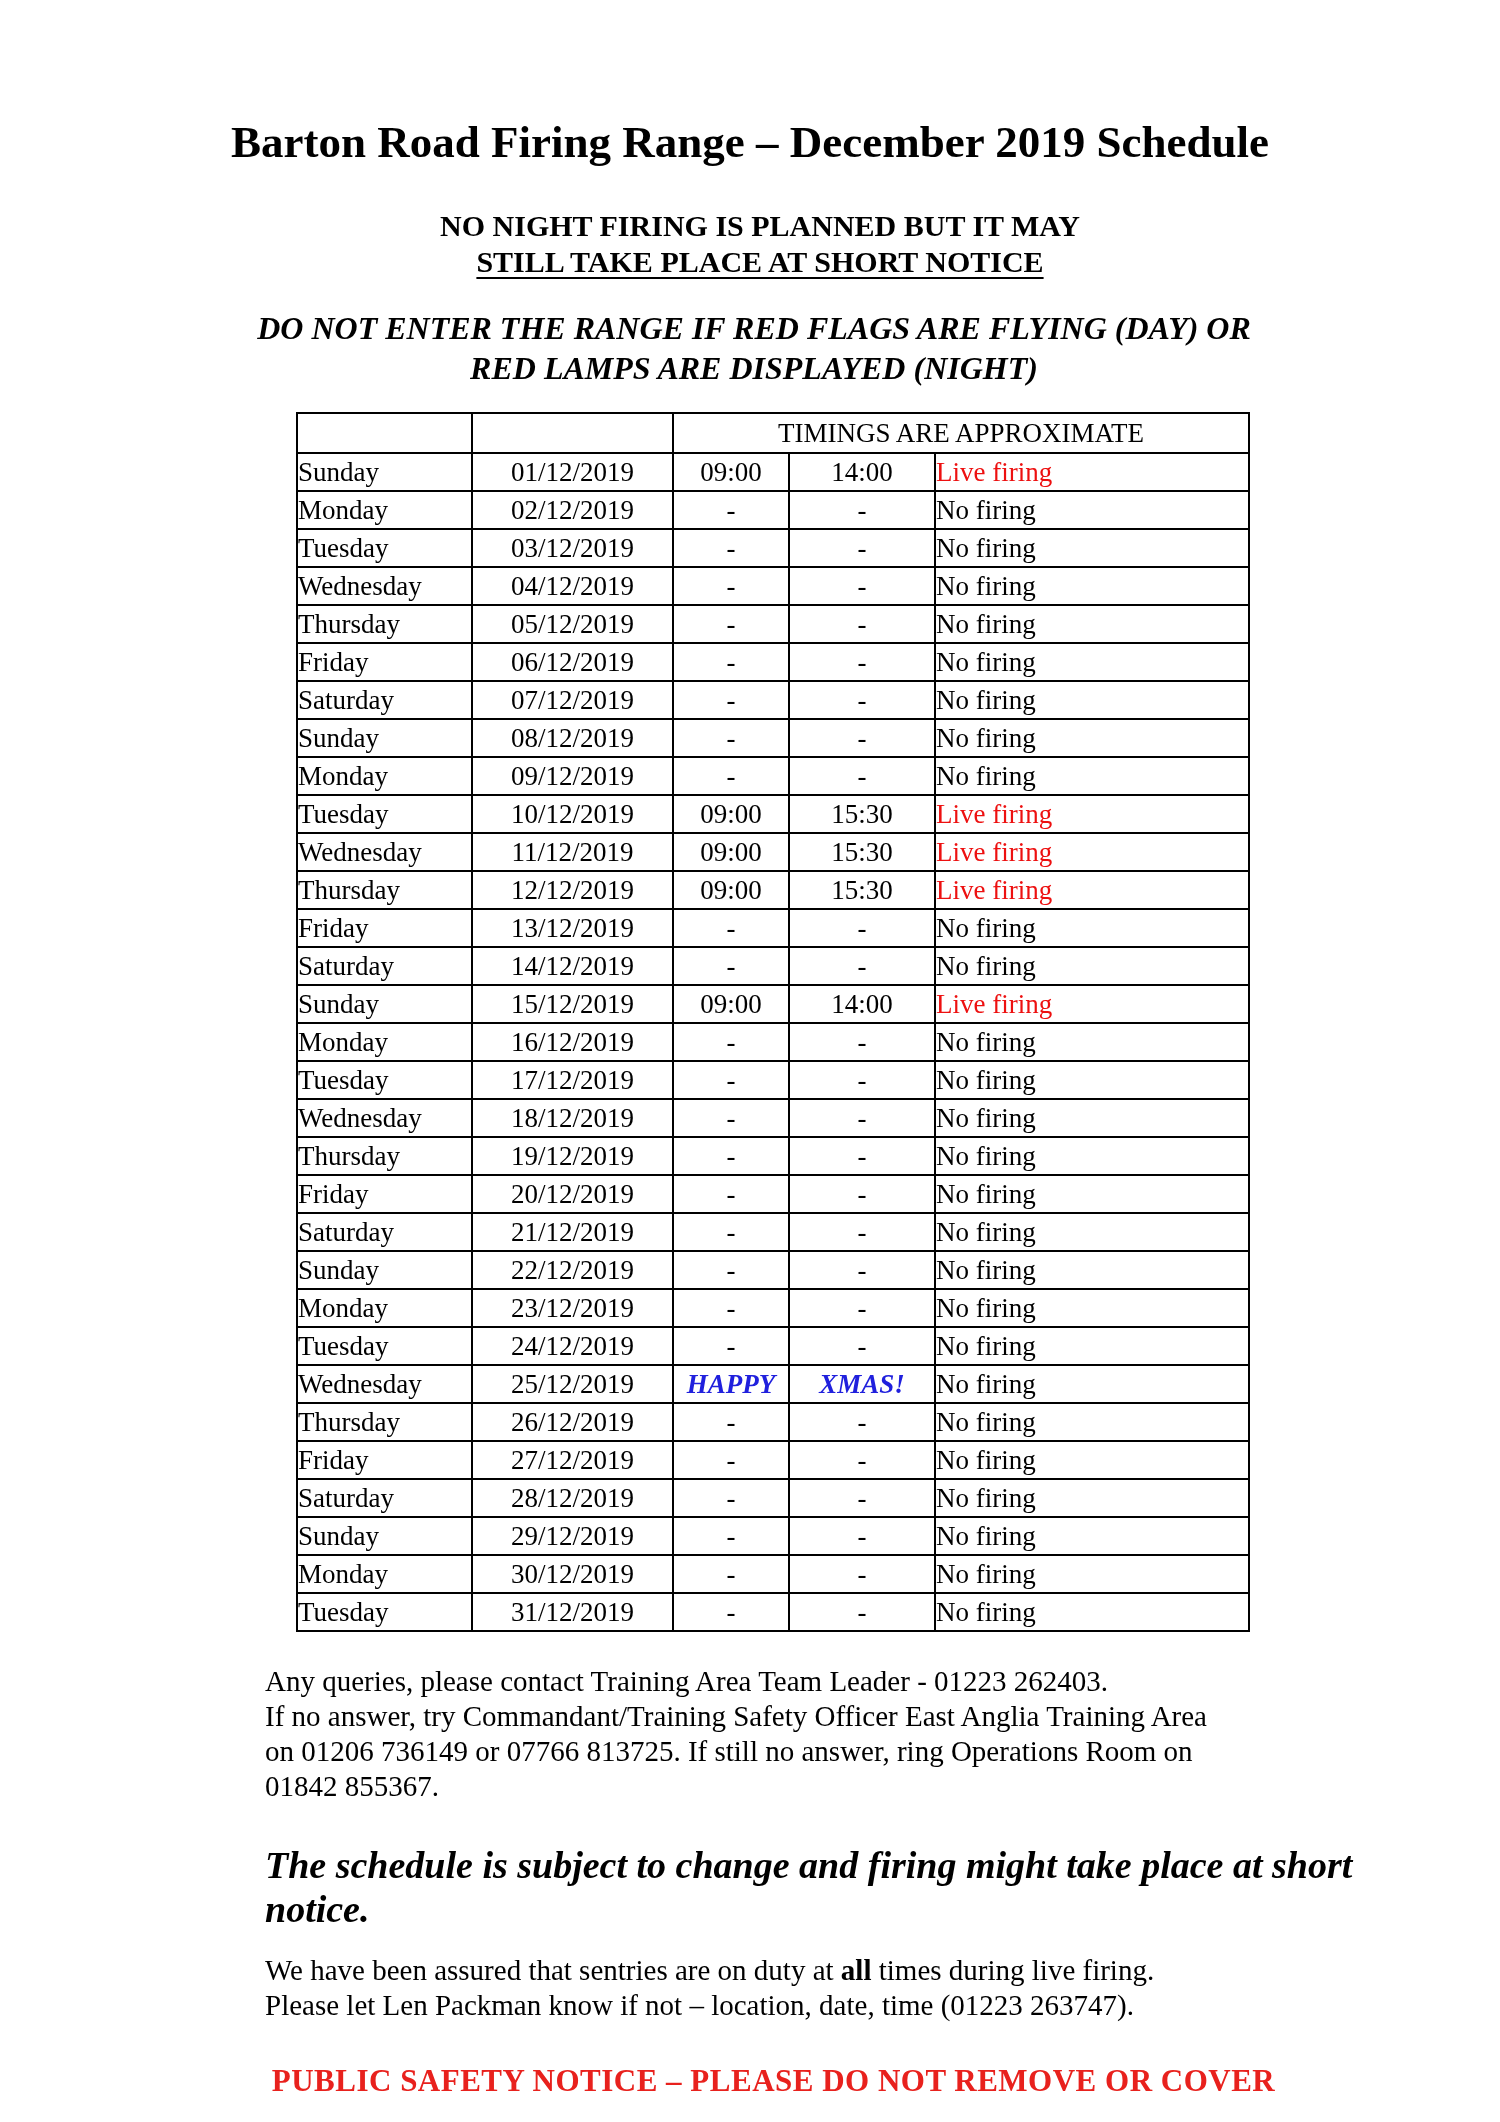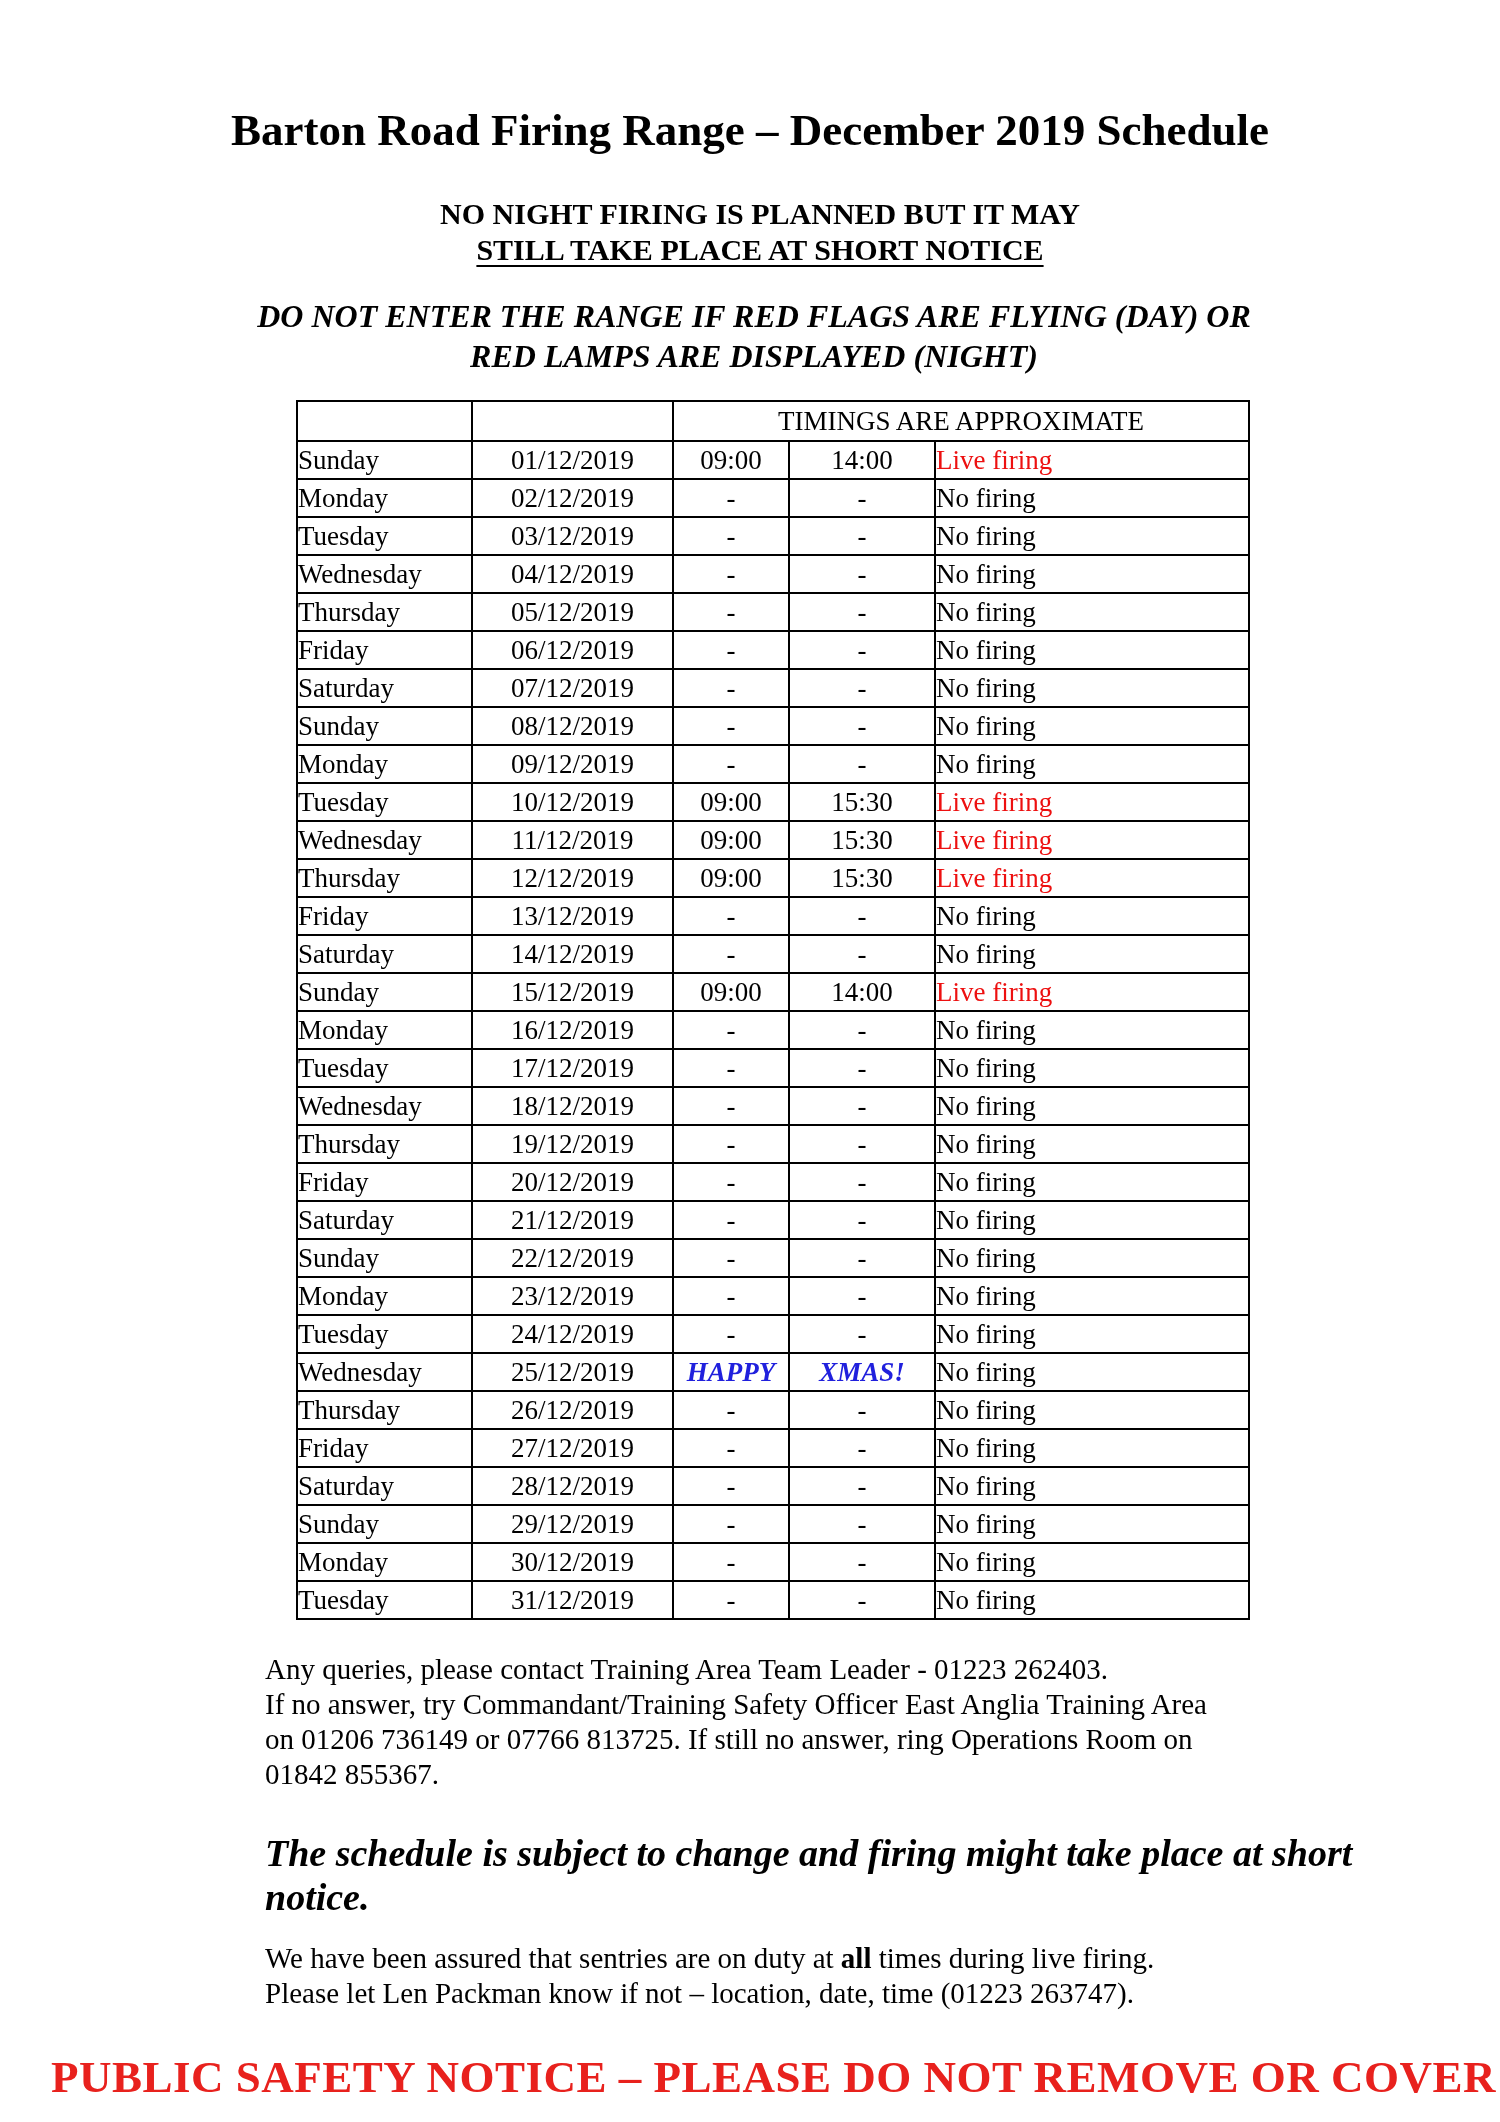--- a/index.html
+++ b/index.html
@@ -10,21 +10,21 @@
   .page {
     position: relative;
     width: 1500px;
     height: 2122px;
     background: #ffffff;
     color: #000000;
     font-family: "Liberation Serif", "DejaVu Serif", serif;
     overflow: hidden;
   }
   .title {
-    margin: 4px;
+    margin: 16px;
     padding-top: 100px;
     text-align: center;
     font-size: 45px;
     line-height: 1.16;
     font-weight: 700;
   }
   .notice {
     margin: 40px 0 0 0;
     text-align: center;
     font-size: 30px;
@@ -83,21 +83,21 @@
   }
   .sentries {
     margin: 22px 0 0 265px;
     width: 1150px;
     font-size: 29px;
     line-height: 1.21;
   }
   .public-notice {
     margin: 40px 0 0 0;
     text-align: center;
-    font-size: 45px;
+    font-size: 31px;
     font-weight: 700;
     color: var(--notice-red, #e8211d);
     letter-spacing: 0.5px;
     padding-left: 47px;
   }
 </style>
 </head>
 <body>
 
 <div class="page">

